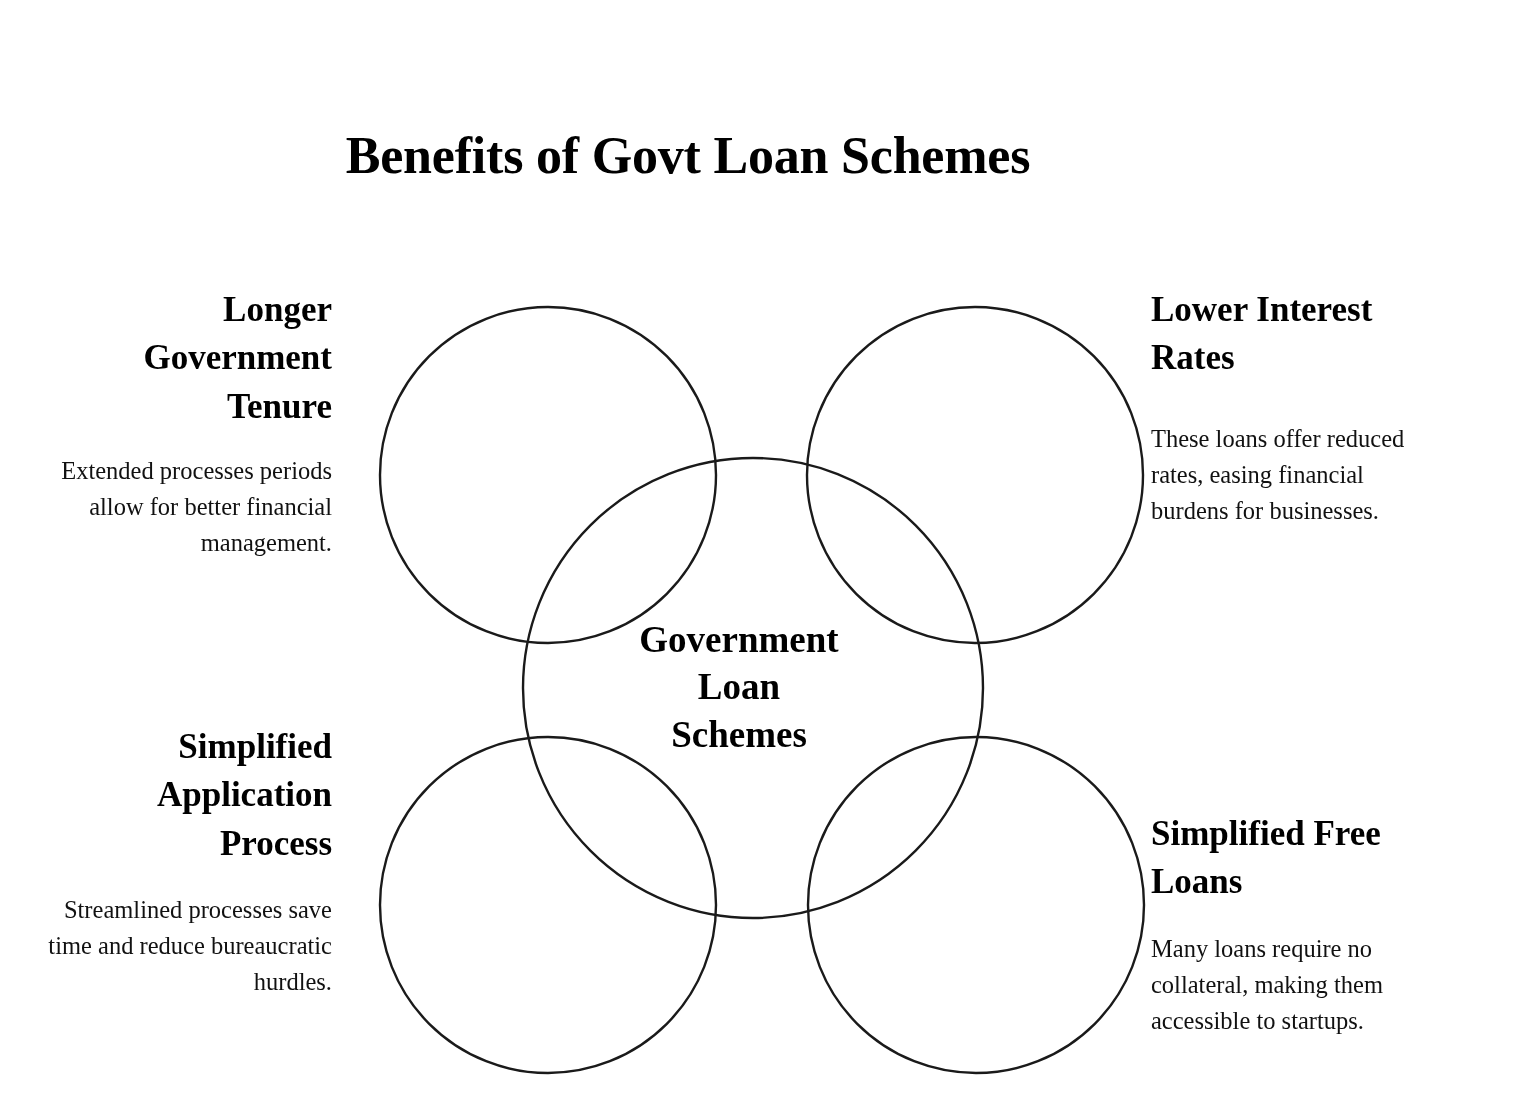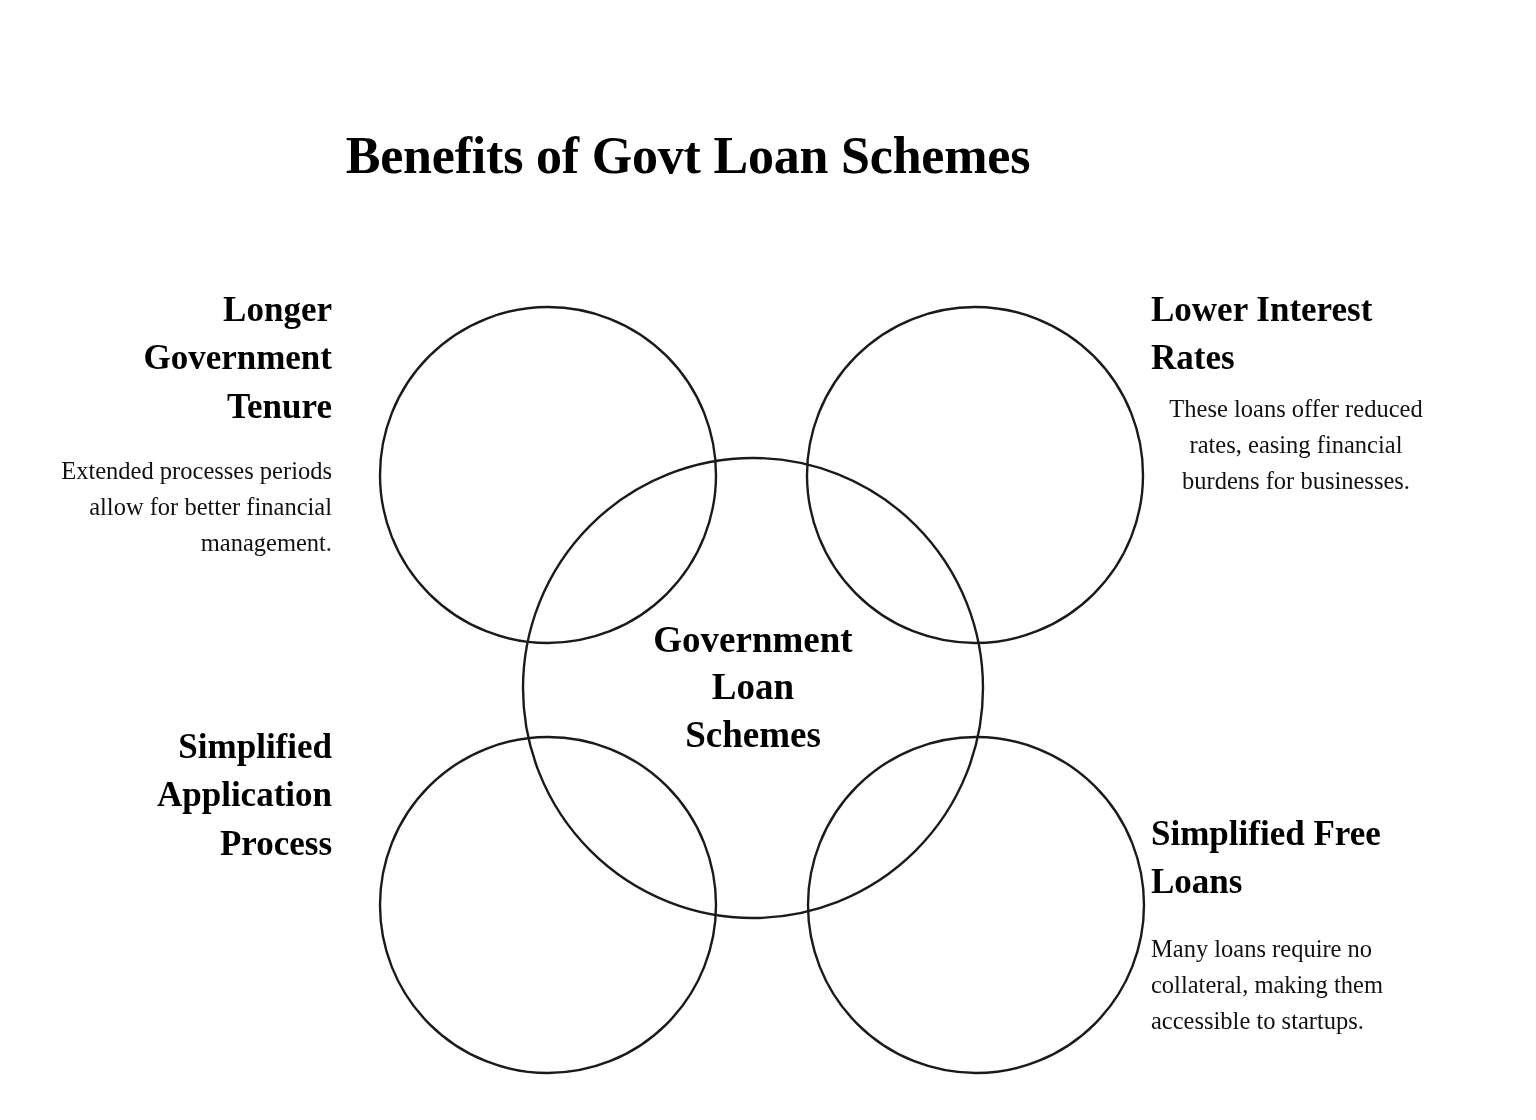--- a/index.html
+++ b/index.html
@@ -47,21 +47,21 @@
   }
   .venn-circle {
     fill: none;
     stroke: #1a1a1a;
     stroke-width: 2.4;
   }
 
   
   .center-label {
     position: absolute;
-    left: 553px;
+    left: 539px;
     top: 616px;
     width: 400px;
     text-align: center;
     font-size: 37px;
     font-weight: bold;
     line-height: 1.28;
     color: #000000;
   }
   .center-label .cl-line { display: block; }
 
@@ -85,21 +85,21 @@
     margin: 0;
   }
 
   .callout-left  { text-align: right; left: 42px; }
   .callout-right { text-align: left;  left: 1151px; }
 
   #callout-tl { top: 286px; }
   #callout-tl .callout-body { margin-top: 22px; }
 
   #callout-tr { top: 286px; }
-  #callout-tr .callout-body { margin-top: 8px; text-align: center; }
+  #callout-tr .callout-body { margin-top: 38px; }
 
   #callout-bl { top: 723px; }
   #callout-bl .callout-body { margin-top: 24px; }
 
   #callout-br { top: 810px; }
   #callout-br .callout-body { margin-top: 24px; }
 </style>
 </head>
 <body>
 
@@ -126,18 +126,19 @@
   <p class="callout-body">Extended processes periods allow for better financial management.</p>
 </div>
 
 <div class="callout callout-right" id="callout-tr">
   <p class="callout-heading">Lower Interest Rates</p>
   <p class="callout-body">These loans offer reduced rates, easing financial burdens for businesses.</p>
 </div>
 
 <div class="callout callout-left" id="callout-bl">
   <p class="callout-heading">Simplified Application Process</p>
+  <p class="callout-body">Streamlined processes save time and reduce bureaucratic hurdles.</p>
 </div>
 
 <div class="callout callout-right" id="callout-br">
   <p class="callout-heading">Simplified Free Loans</p>
   <p class="callout-body">Many loans require no collateral, making them accessible to startups.</p>
 </div>
 
 </body></html>

